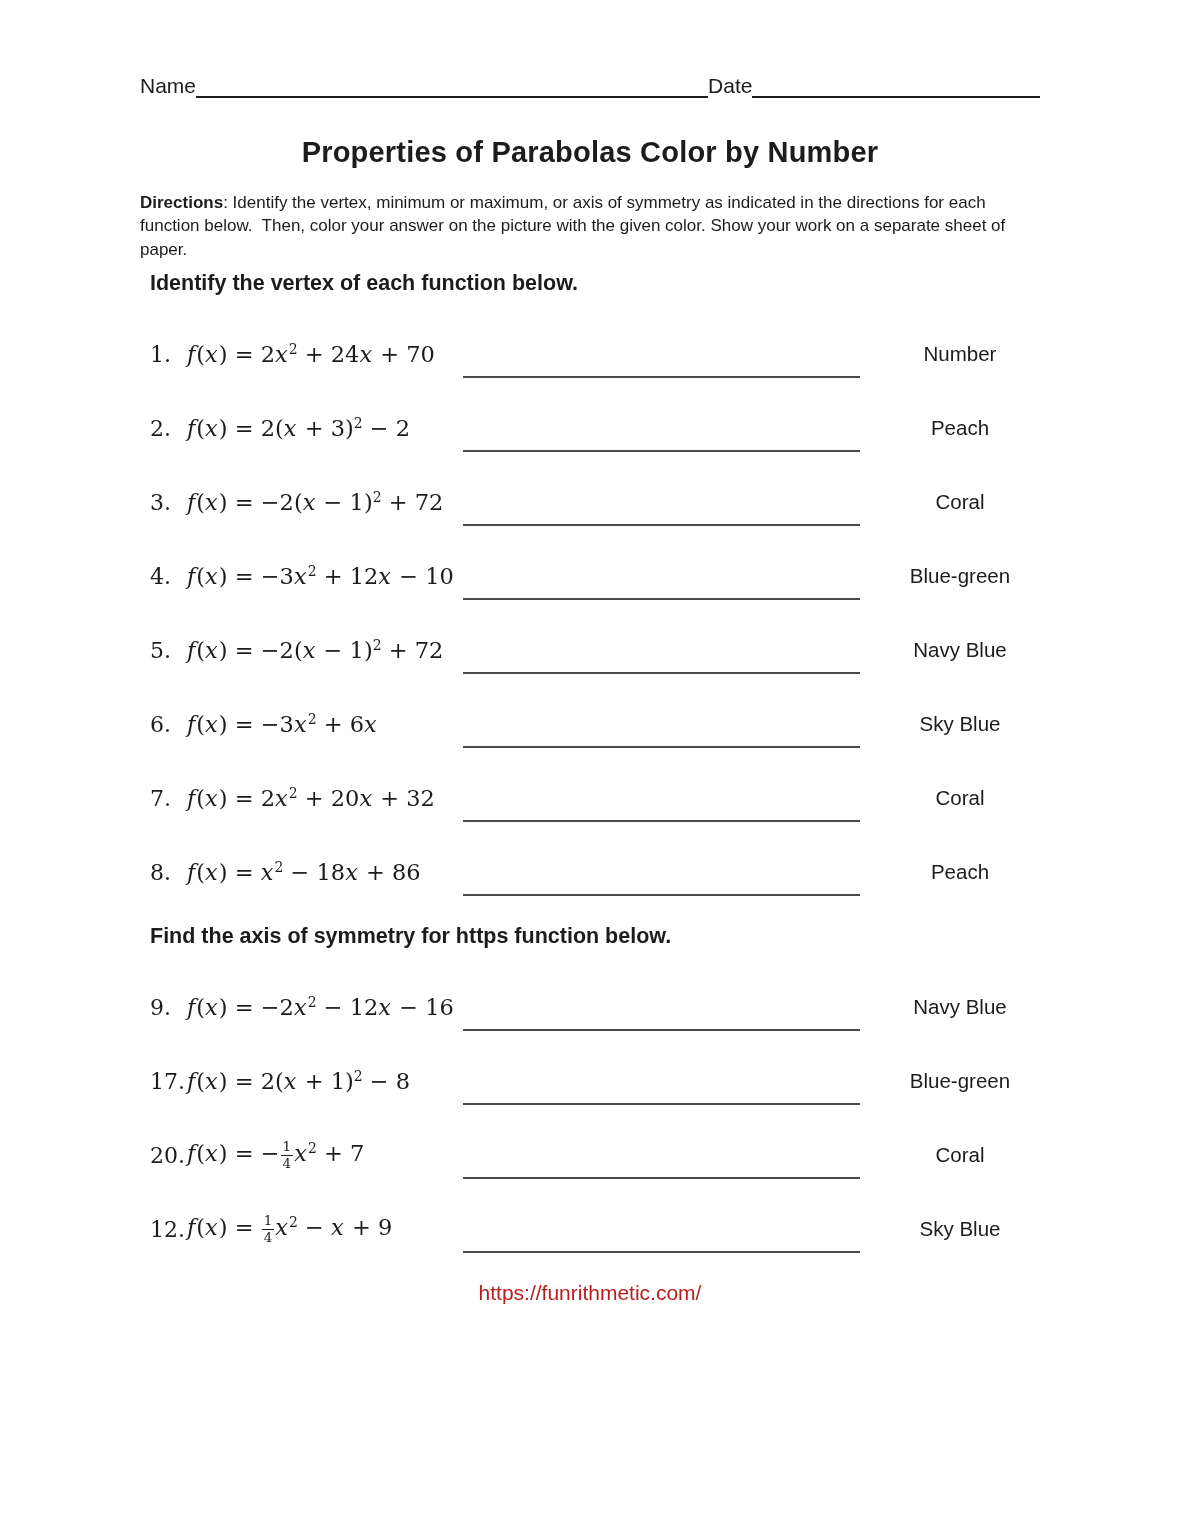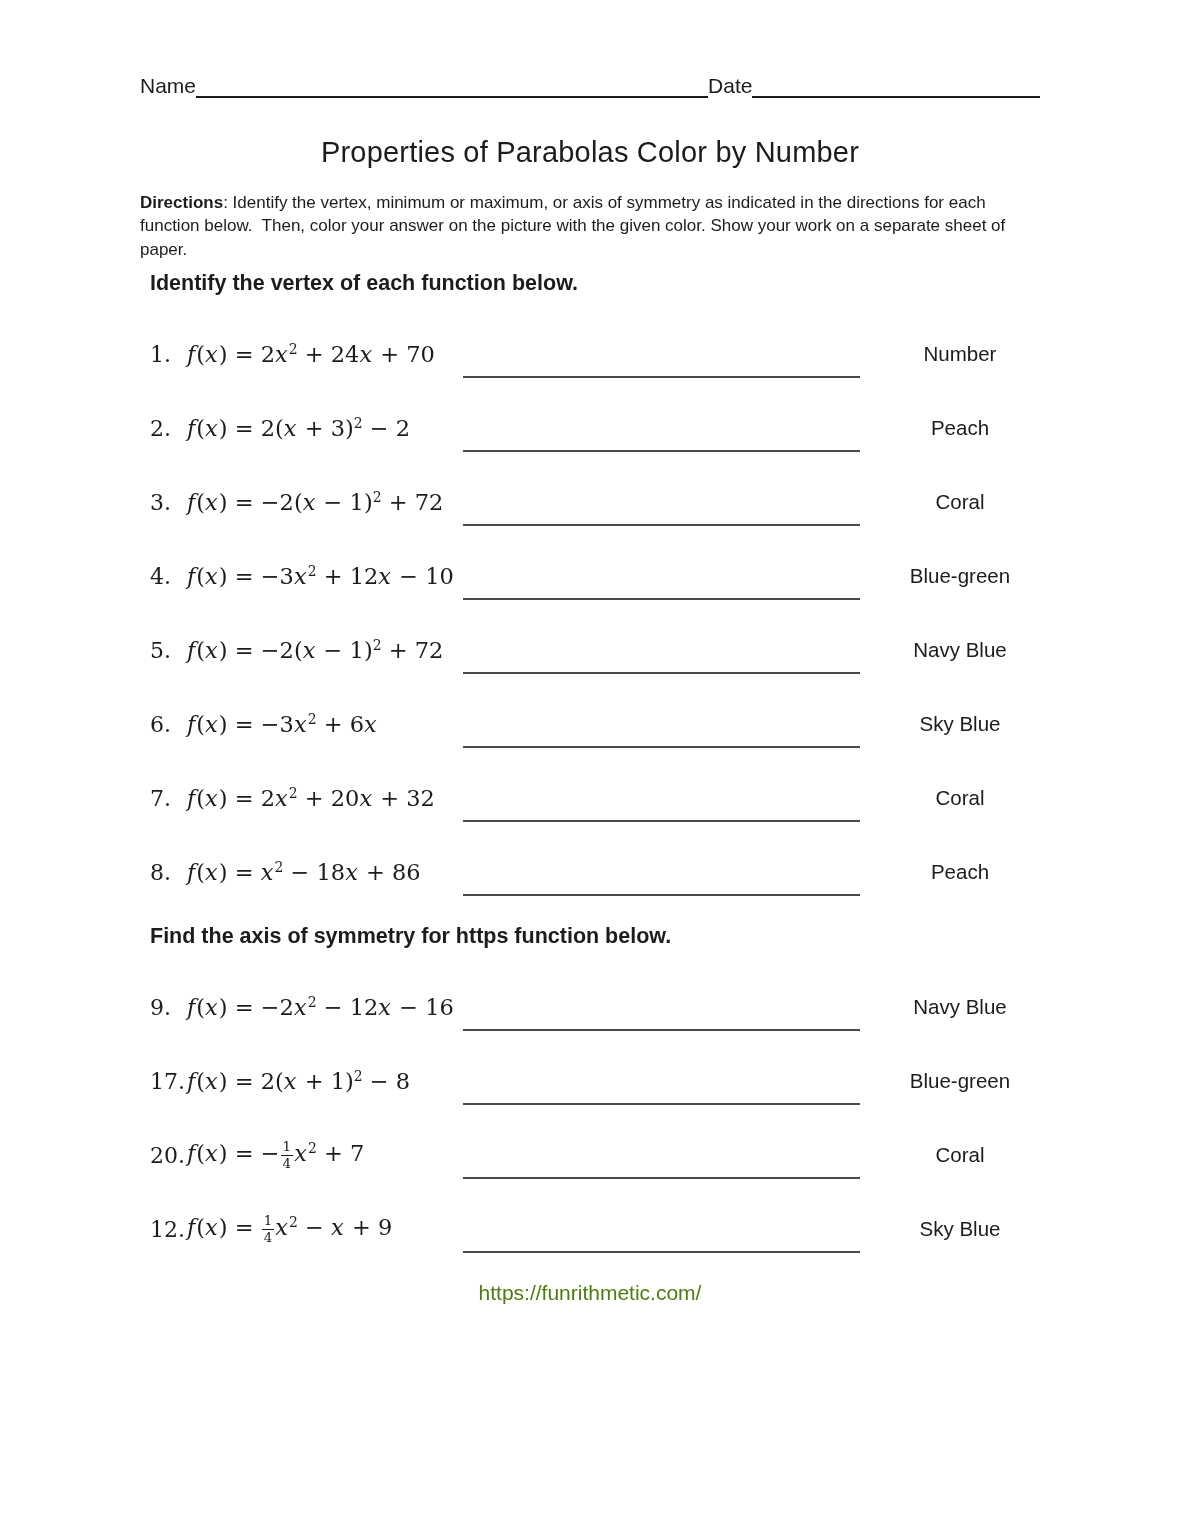--- a/index.html
+++ b/index.html
@@ -25,21 +25,21 @@
     border-bottom: 2px solid #1c1c1c;
     height: 24px;
   }
   .name-line { width: 512px; }
   .date-line { flex: 1; }
   
   .title {
     margin-top: 38px;
     text-align: center;
     font-size: 29px;
-    font-weight: 400;
+    font-weight: 700;
     letter-spacing: 0.2px;
   }
   
   .directions {
     margin-top: 22px;
     font-size: 17px;
     line-height: 1.38;
     white-space: pre-wrap;
   }
   .directions b { font-weight: 700; }
@@ -108,21 +108,21 @@
     width: 160px;
     flex: none;
     text-align: center;
     font-size: 20.5px;
   }
   
   .footer {
     margin-top: 26px;
     text-align: center;
     font-size: 21px;
-    color: #4d7c0f;
+    color: #b91c1c;
   }
 </style>
 </head>
 <body>
 
 <div class="content">
 
   <div class="name-row">
     <span>Name</span>
     <span class="write-line name-line"></span>

